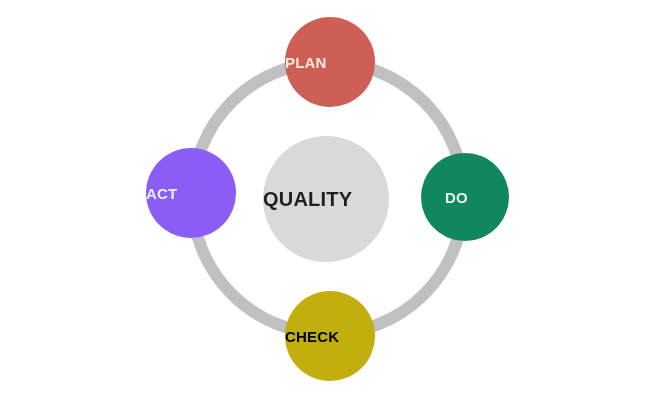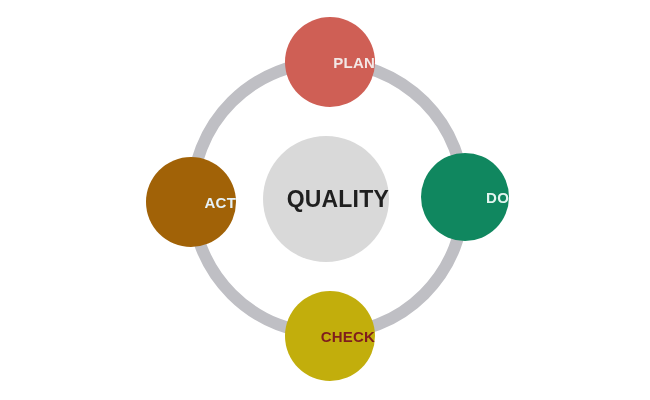--- a/index.html
+++ b/index.html
@@ -2,38 +2,38 @@
 <html><head>
   <meta charset="utf-8">
   <style>
     html, body { margin: 0; padding: 0; background: #ffffff; }
     body { width: 650px; height: 400px; overflow: hidden; position: relative; }
     .stage { position: absolute; left: 0; top: 0; width: 650px; height: 400px; }
     svg { position: absolute; left: 0; top: 0; }
     .node {
       position: absolute;
       border-radius: 50%;
-      display: flex; align-items: center; justify-content: flex-end;
+      display: flex; align-items: center; justify-content: flex-start;
       font-family: "Liberation Sans", "DejaVu Sans", sans-serif;
       font-weight: bold;
       box-sizing: border-box;
     }
     .node span { letter-spacing: 0.2px; }
     .stage-node { width: 90px; height: 90px; font-size: 15px; color: #ffffff; }
     .plan  { left: 285px; top: 17px;  background: #cf5f55; }
     .plan span { color: #f3e8e6; }
     .do    { left: 421px; top: 153px; background: #10875f; width: 88px; height: 88px; }
     .do span { color: #e3f5ef; margin-left: 24px; }
     .check { left: 285px; top: 291px; background: #c2ae0c; }
-    .check span { color: #7f1d1d; }
-    .act   { left: 146px; top: 157px; background: #a16207; }
+    .check span { color: #000000; }
+    .act   { left: 146px; top: 148px; background: #8b5cf6; }
     .act span { color: #e6f2f8; }
     .quality {
       left: 263px; top: 136px; width: 126px; height: 126px;
-      background: #d9d9d9; color: #1f1f1f; font-size: 23px; font-weight: normal;
+      background: #d9d9d9; color: #1f1f1f; font-size: 20px; font-weight: normal;
     }
     .quality span { font-weight: 600; }
   </style>
 </head>
 <body>
 
 <div class="stage">
   <svg width="650" height="400">
     <circle cx="328" cy="198" r="136" fill="none" stroke="#bfbfc4" stroke-width="12"></circle>
   </svg>

